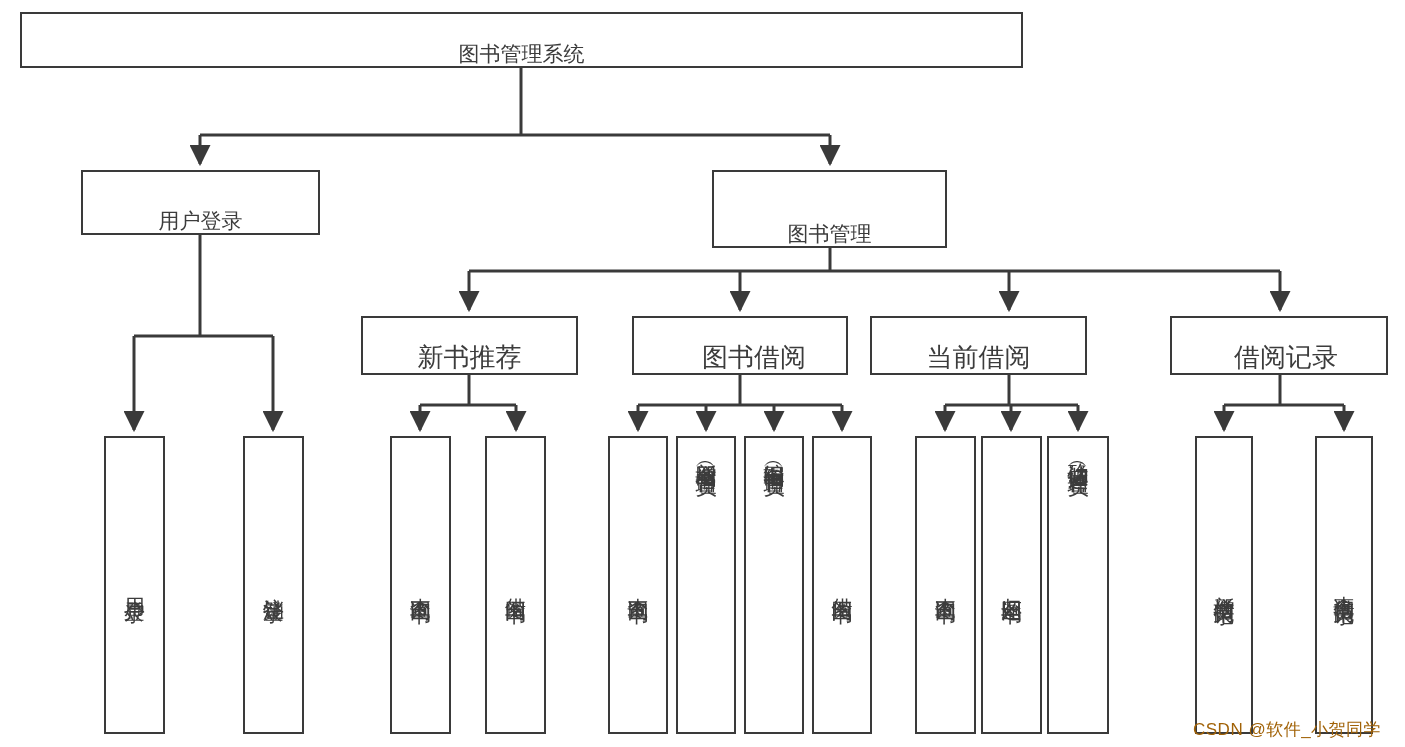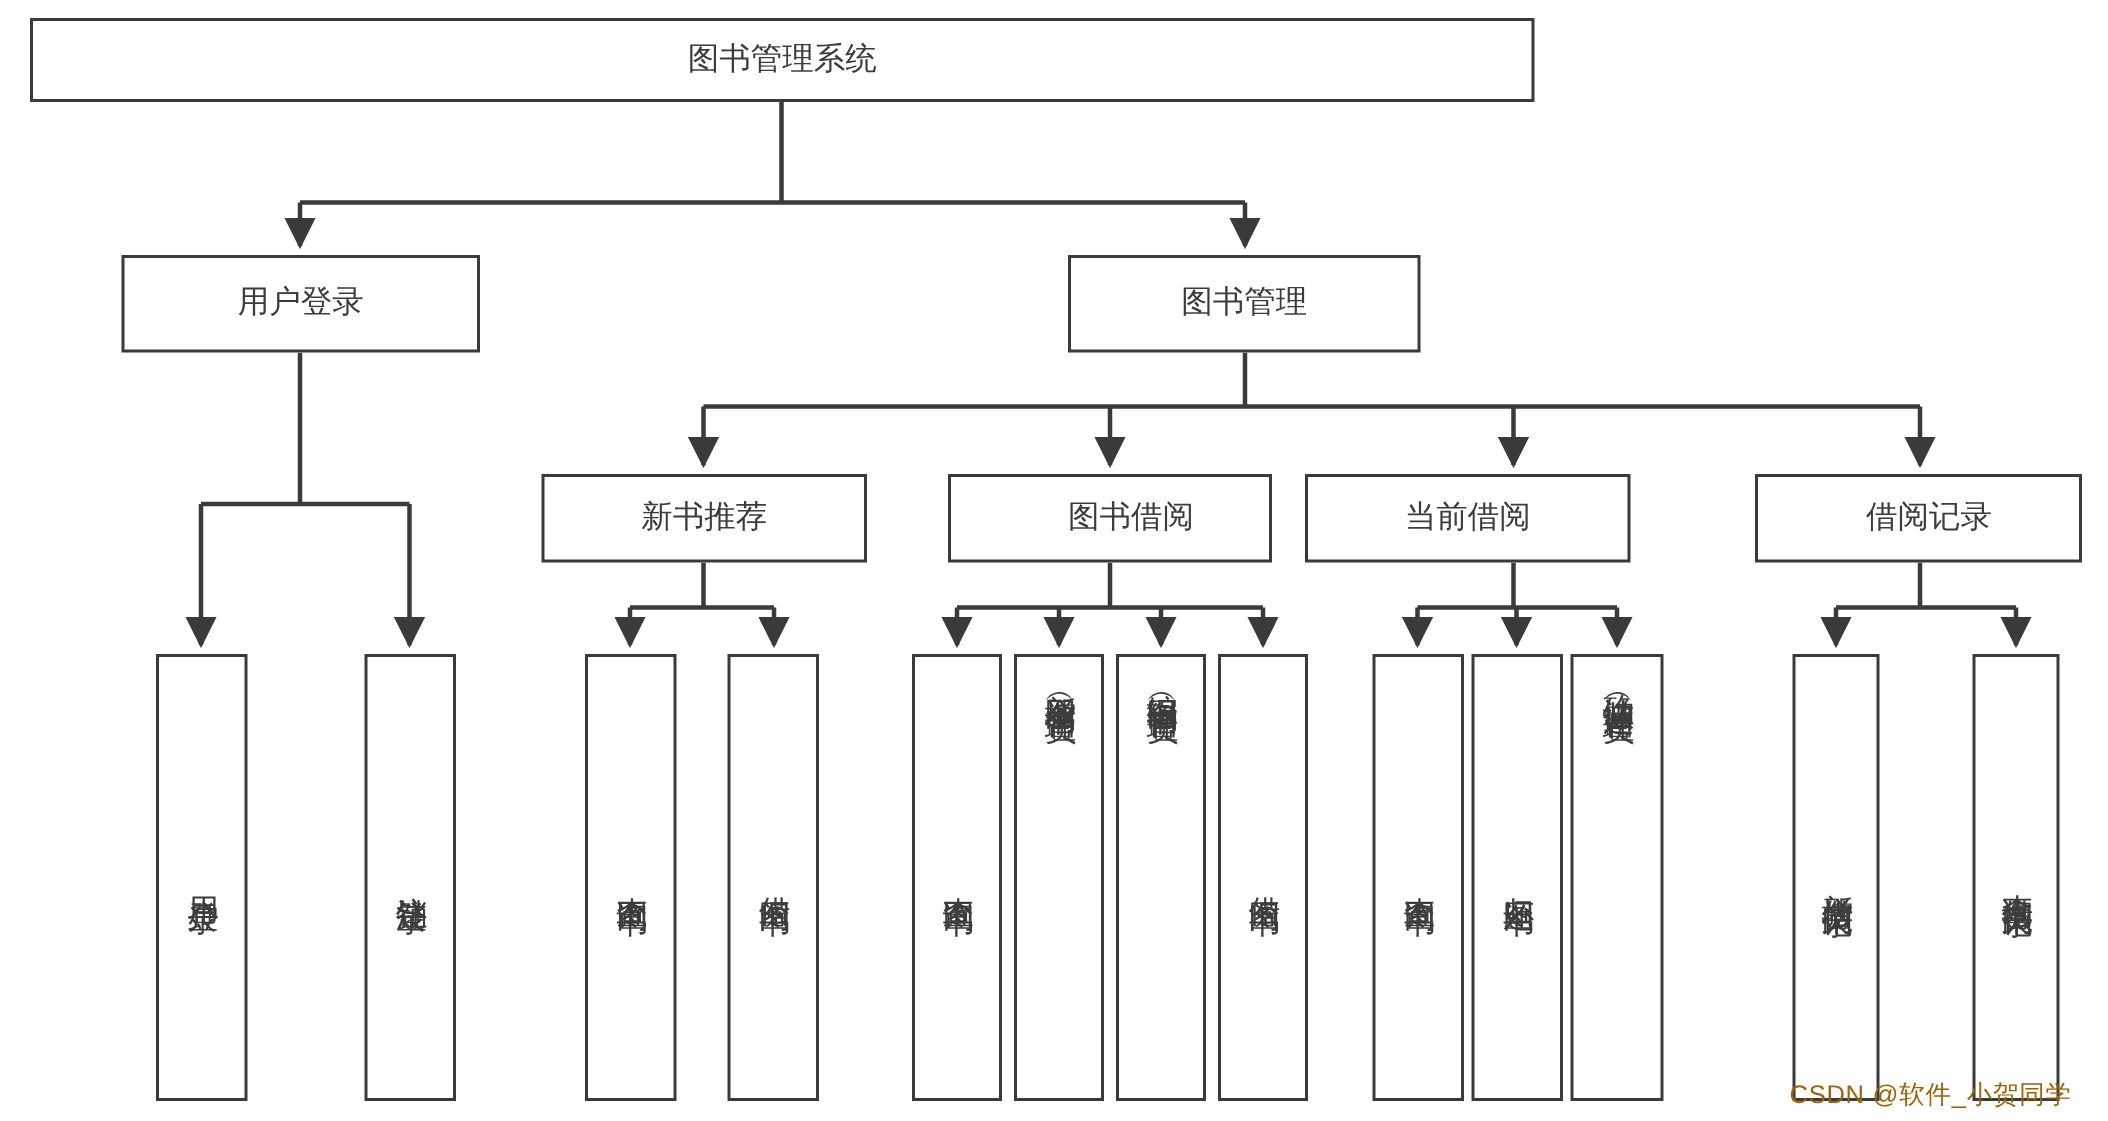--- a/index.html
+++ b/index.html
@@ -25,34 +25,34 @@
     width: 1405px;
     height: 747px;
     pointer-events: none;
   }
   .node {
     position: absolute;
     box-sizing: border-box;
     background: #ffffff;
     border: 2px solid #3a3a3a;
     display: flex;
-    align-items: center;
+    align-items: flex-end;
     justify-content: center;
     color: #3c3c3c;
     z-index: 2;
   }
   .node .label {
     display: block;
     text-align: center;
     line-height: 1.15;
     white-space: nowrap;
   }
   .node-root .label { font-size: 21px; }
   .node-l2 .label   { font-size: 21px; }
-  .node-l3 .label   { font-size: 21px; }
+  .node-l3 .label   { font-size: 26px; }
   .node-leaf {
     padding: 8px 2px;
     align-items: flex-start;
     justify-content: center;
   }
   .node-leaf .label {
     font-size: 21px;
     writing-mode: vertical-rl;
     text-orientation: upright;
     letter-spacing: 2px;
@@ -124,21 +124,21 @@
     </g>
   </svg>
 
   <div class="node node-root" id="node-root" style="left: 20px; top: 12px; width: 1003px; height: 56px;">
     <span class="label">图书管理系统</span>
   </div>
 
   <div class="node node-l2" id="node-l2-0" style="left: 81px; top: 170px; width: 239px; height: 65px;">
     <span class="label">用户登录</span>
   </div>
-  <div class="node node-l2" id="node-l2-1" style="left: 712px; top: 170px; width: 235px; height: 65px;">
+  <div class="node node-l2" id="node-l2-1" style="left: 712px; top: 170px; width: 235px; height: 78px;">
     <span class="label">图书管理</span>
   </div>
 
   <div class="node node-l3" id="node-l3-0" style="left: 361px; top: 316px; width: 217px; height: 59px;">
     <span class="label">新书推荐</span>
   </div>
   <div class="node node-l3" id="node-l3-1" style="left: 632px; top: 316px; width: 216px; height: 59px; padding-left: 28px;">
     <span class="label">图书借阅</span>
   </div>
   <div class="node node-l3" id="node-l3-2" style="left: 870px; top: 316px; width: 217px; height: 59px;">

